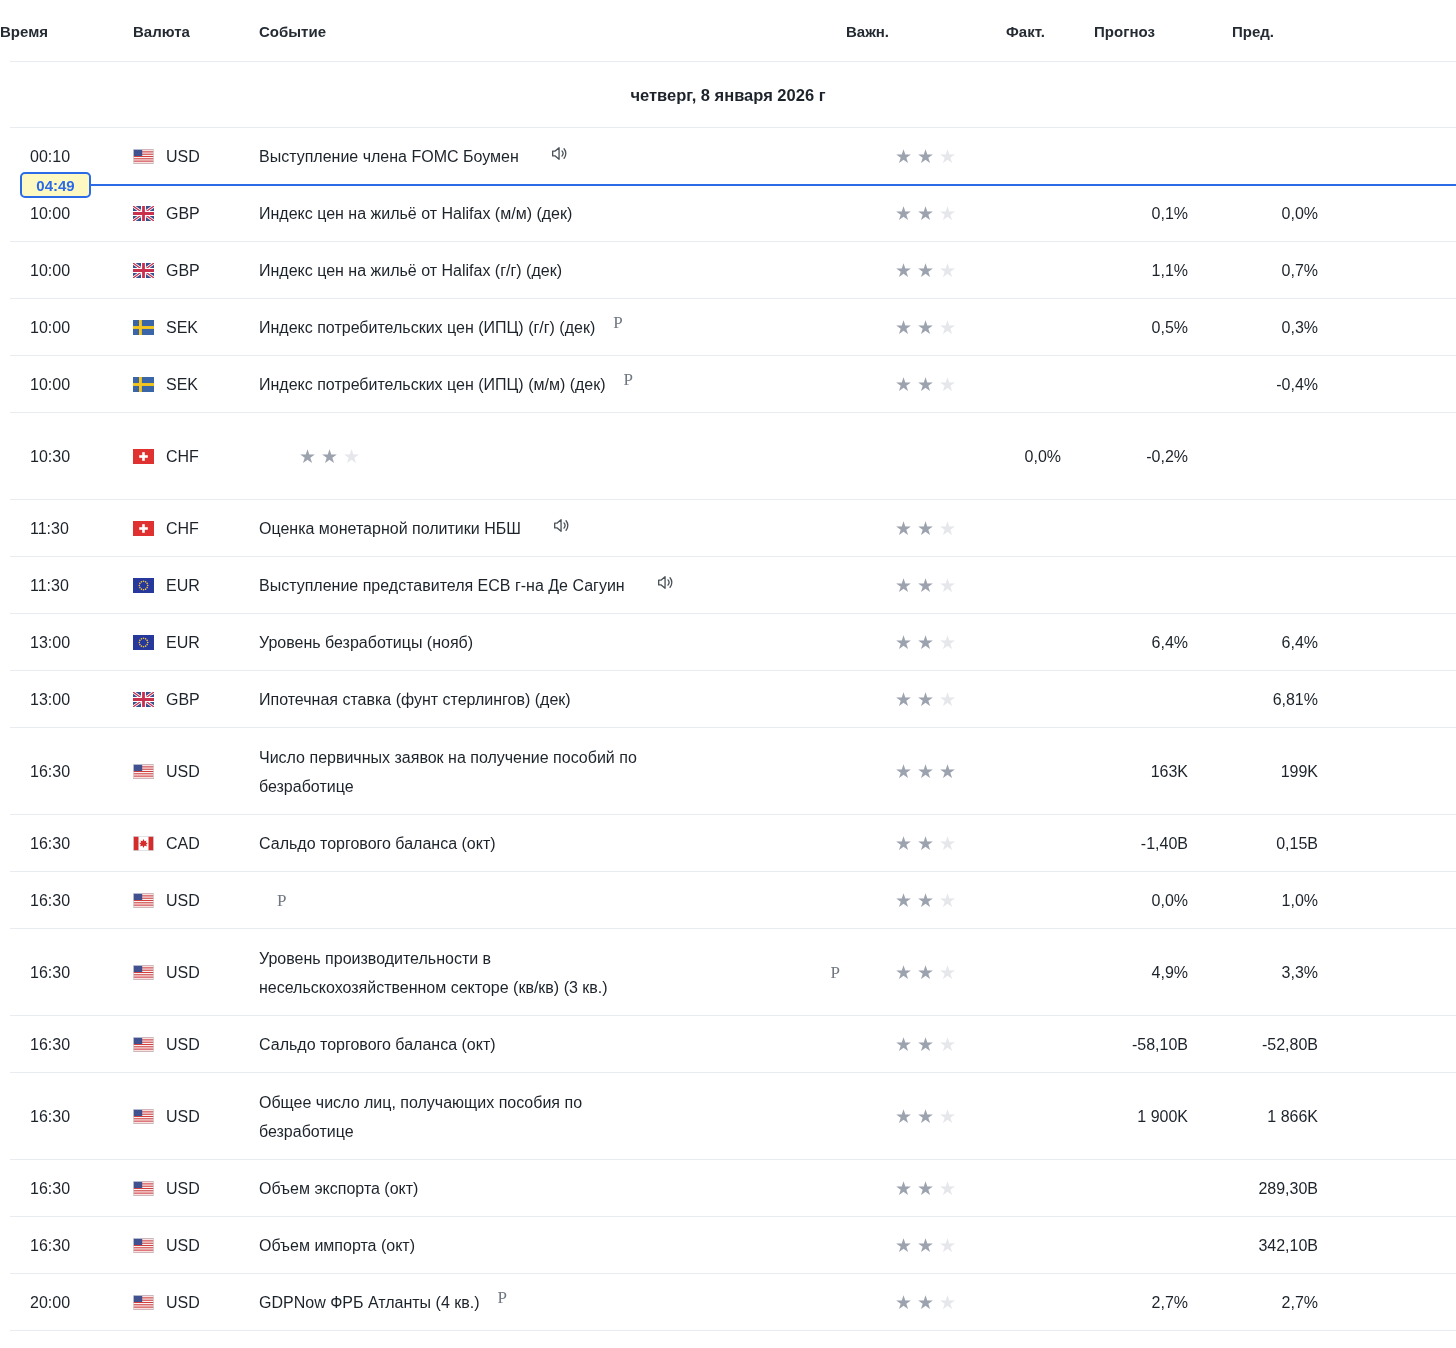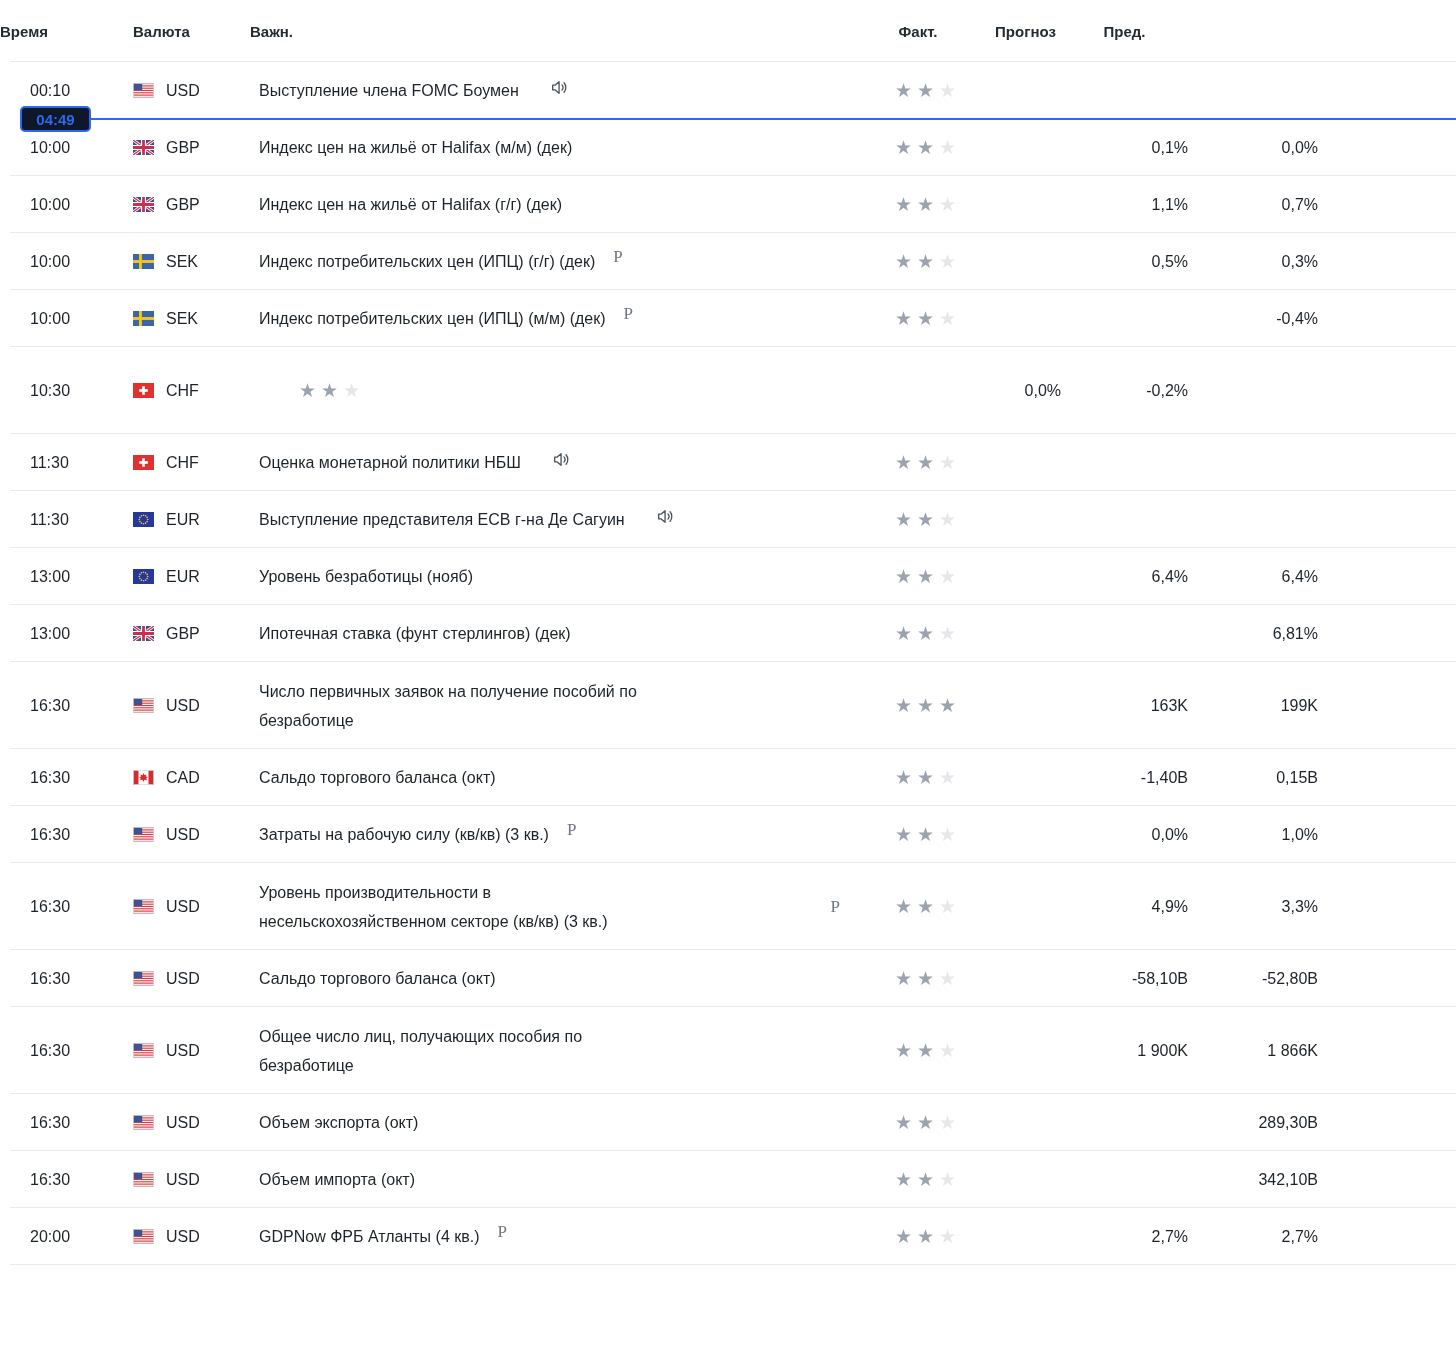--- a/index.html
+++ b/index.html
@@ -51,39 +51,43 @@
   .prelim.pos-right{position:absolute;right:6px;top:50%;transform:translateY(-50%);margin-left:0;}
   .cell.importance{padding-left:49px;letter-spacing:0;line-height:1;}
   .star{font-size:19px;margin-right:5px;}
   .star.filled{color:var(--star-on);}
   .star.empty{color:var(--star-off);}
   .cell.val{text-align:right;color:#1d232b;}
   
   .indicator{position:relative;height:0;overflow:visible;z-index:5;}
   .indicator-line{position:absolute;left:88px;right:0;top:-1px;height:2px;background:var(--blue);}
   .indicator-badge{
-    position:absolute;left:20px;top:-13px;width:71px;height:26px;background:#0f172a;
+    position:absolute;left:20px;top:-13px;width:71px;height:26px;background:#fef9c3;
     border:2px solid var(--blue);border-radius:5px;color:var(--blue);
     font-weight:bold;font-size:15px;display:flex;align-items:center;justify-content:center;
   }
 </style>
 </head>
 <body>
 
 <div>
 
   <div class="grid header-row">
     <div class="hc time">Время</div>
     <div class="hc currency">Валюта</div>
+    <div class="hc event">Событие</div>
     <div class="hc importance">Важн.</div>
     <div class="hc right">Факт.</div>
     <div class="hc right">Прогноз</div>
     <div class="hc right">Пред.</div>
   </div>
 
+  <div class="date-row">
+    <div class="date-label">четверг, 8 января 2026 г</div>
+  </div>
 
   <div id="table-body">
       <div class="grid row no-sep">
     <div class="cell time">00:10</div>
     <div class="cell currency">
       <span class="flag">
             <svg viewBox="0 0 21 15" width="21" height="15">
               <rect width="21" height="15" fill="#ffffff"></rect>
               <g fill="#cf3d3d">
                 <rect y="0" width="21" height="1.15"></rect>
@@ -405,21 +409,20 @@
                 <rect y="11.54" width="21" height="1.15"></rect>
                 <rect y="13.85" width="21" height="1.15"></rect>
               </g>
               <rect width="9.2" height="7" fill="#41518f"></rect>
               <rect x="0.4" y="0.4" width="20.2" height="14.2" fill="none" stroke="#cfd4da" stroke-width="0.8"></rect>
             </svg>
           </span>
       <span class="code">USD</span>
     </div>
     <div class="cell event">
-      <span class="event-title">Затраты на рабочую силу (кв/кв) (3 кв.)</span>
     <span class="prelim">P</span>
         </div>
     <div class="cell importance"><span class="star filled">★</span><span class="star filled">★</span><span class="star empty">★</span></div>
     <div class="cell val"></div>
     <div class="cell val">0,0%</div>
     <div class="cell val">1,0%</div>
   </div>
       <div class="grid row tall">
     <div class="cell time">16:30</div>
     <div class="cell currency">

